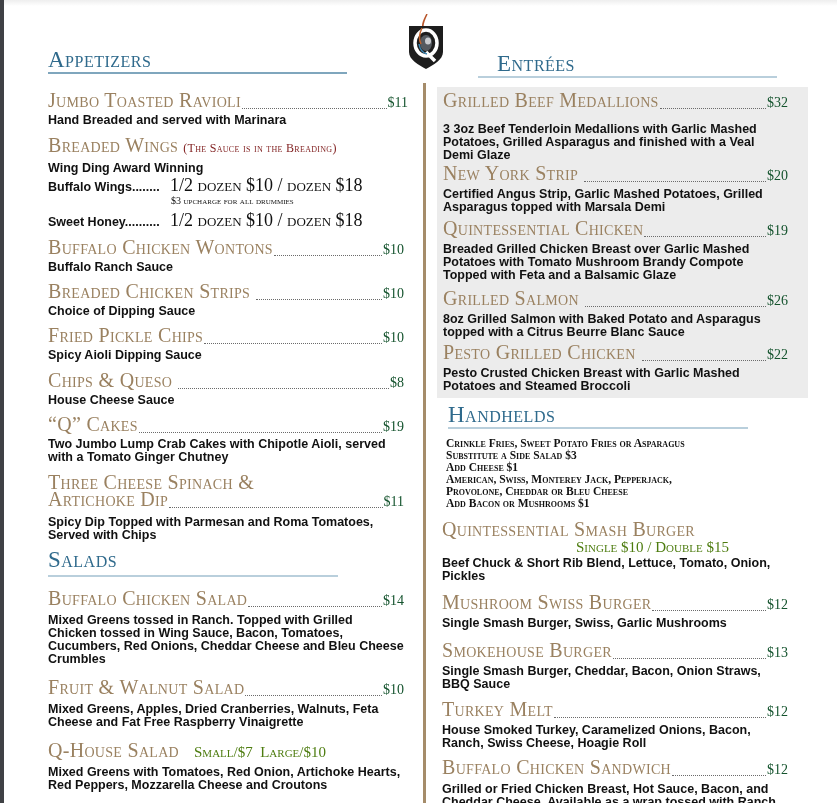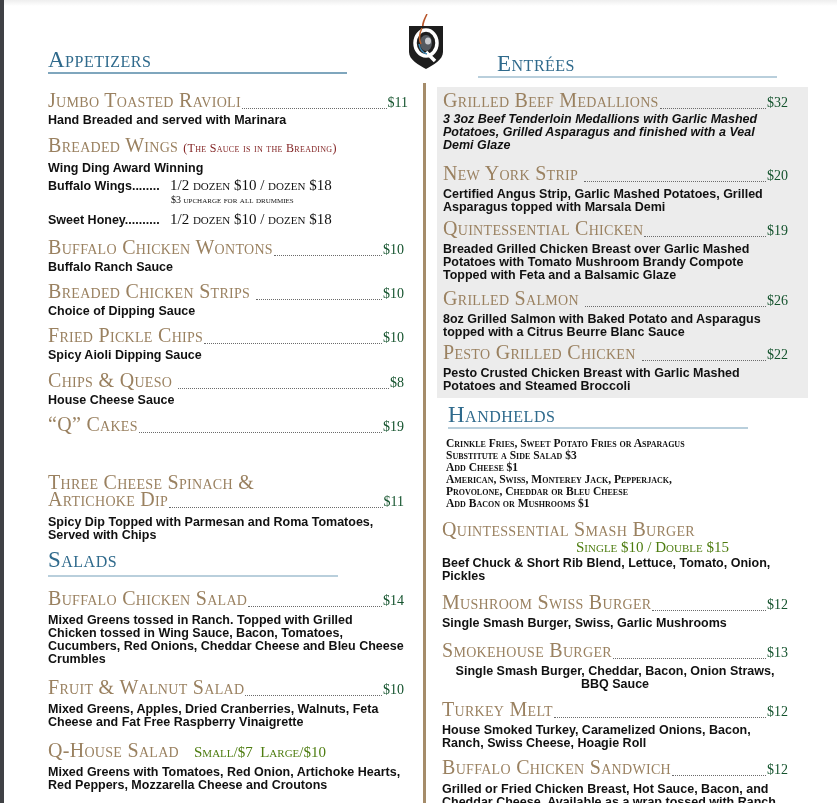--- a/index.html
+++ b/index.html
@@ -28,21 +28,21 @@
     flex: 1 1 auto; margin: 0 1px; border-bottom: 1px dotted #6b6b6b; height: 0; align-self: flex-end; margin-bottom: 4px;
   }
   .iname .p { flex: 0 0 auto; color: #14532d; font-size: 14px; font-variant: normal; }
   .sub { font-size: 12px; letter-spacing: 0.3px; color: #7f1d1d; }
   .desc {
     font-family: "Liberation Sans", sans-serif; font-weight: bold; color: #111;
     font-size: 12.5px; line-height: 13px; margin-top: 1px;
   }
   .wingrow { display: flex; align-items: baseline; font-size: 12.5px; line-height: 16px; }
   .wingrow .wl { font-weight: bold; color: #111; width: 122px; }
-  .wingrow .wp { font-family: "Liberation Serif", serif; font-variant: small-caps; font-size: 15px; color: #111; }
+  .wingrow .wp { font-family: "Liberation Serif", serif; font-variant: small-caps; font-size: 18px; color: #111; }
   .upcharge { font-family: "Liberation Serif", serif; font-variant: small-caps; font-size: 10px; color: #111; margin-left: 123px; line-height: 11px; }
 
   .vdivider { position: absolute; left: 423px; top: 83px; width: 3px; height: 720px; background: #a58c6a; }
   .graybox { position: absolute; left: 437px; top: 87px; width: 371px; height: 311px; background: #ececec; }
 
   .logo { position: absolute; left: 407px; top: 14px; width: 38px; height: 56px; }
 
   .handheld-notes {
     position: absolute; left: 446px; top: 437px; font-family: "Liberation Serif", serif;
     font-variant: small-caps; font-weight: bold; font-size: 11.5px; line-height: 12px; color: #111;
@@ -127,20 +127,21 @@
     </div>
   <div class="desc">House Cheese Sauce</div>
 </div>
 
 <div class="item" style="left:48px; top:414px; width:356px;">
   <div class="iname">
       <span class="n">“Q” Cakes</span>
       <span class="dots"></span>
       <span class="p">$19</span>
     </div>
+  <div class="desc">Two Jumbo Lump Crab Cakes with Chipotle Aioli, served with a Tomato Ginger Chutney</div>
 </div>
 
 <div class="item" style="left:48px; top:472px; width:356px;">
   <div class="iname">
       <span class="n">Three Cheese Spinach &amp;</span>
     </div>
   <div class="iname" style="margin-top:-3px;">
       <span class="n">Artichoke Dip</span>
       <span class="dots"></span>
       <span class="p">$11</span>
@@ -179,21 +180,21 @@
 
 <div class="sec-title" style="left:497px; top:52px;">Entrées</div>
 <div class="sec-rule light" style="left:478px; top:76px; width:299px;"></div>
 
 <div class="item" style="left:443px; top:90px; width:345px;">
   <div class="iname">
       <span class="n">Grilled Beef Medallions</span>
       <span class="dots"></span>
       <span class="p">$32</span>
     </div>
-  <div class="desc" style="margin-top:0;font-style:italic;">3 3oz Beef Tenderloin Medallions with Garlic Mashed Potatoes, Grilled Asparagus and finished with a Veal Demi Glaze</div>
+  <div class="desc" style="margin-top:10px;">3 3oz Beef Tenderloin Medallions with Garlic Mashed Potatoes, Grilled Asparagus and finished with a Veal Demi Glaze</div>
 </div>
 
 <div class="item" style="left:443px; top:163px; width:345px;">
   <div class="iname">
       <span class="n">New York Strip</span>
       <span class="dots" style="margin-left:6px;"></span>
       <span class="p">$20</span>
     </div>
   <div class="desc" style="margin-top:2px;">Certified Angus Strip, Garlic Mashed Potatoes, Grilled Asparagus topped with Marsala Demi</div>
 </div>
@@ -247,21 +248,21 @@
 
 <div class="item" style="left:442px; top:592px; width:346px;">
   <div class="iname">
       <span class="n">Mushroom Swiss Burger</span>
       <span class="dots"></span>
       <span class="p">$12</span>
     </div>
   <div class="desc" style="margin-top:2px;">Single Smash Burger, Swiss, Garlic Mushrooms</div>
 </div>
 
-<div class="item" style="left:442px; top:640px; width:346px;text-align:center;">
+<div class="item" style="left:442px; top:640px; width:346px;">
   <div class="iname">
       <span class="n">Smokehouse Burger</span>
       <span class="dots"></span>
       <span class="p">$13</span>
     </div>
   <div class="desc" style="margin-top:2px;">Single Smash Burger, Cheddar, Bacon, Onion Straws, BBQ Sauce</div>
 </div>
 
 <div class="item" style="left:442px; top:699px; width:346px;">
   <div class="iname">

